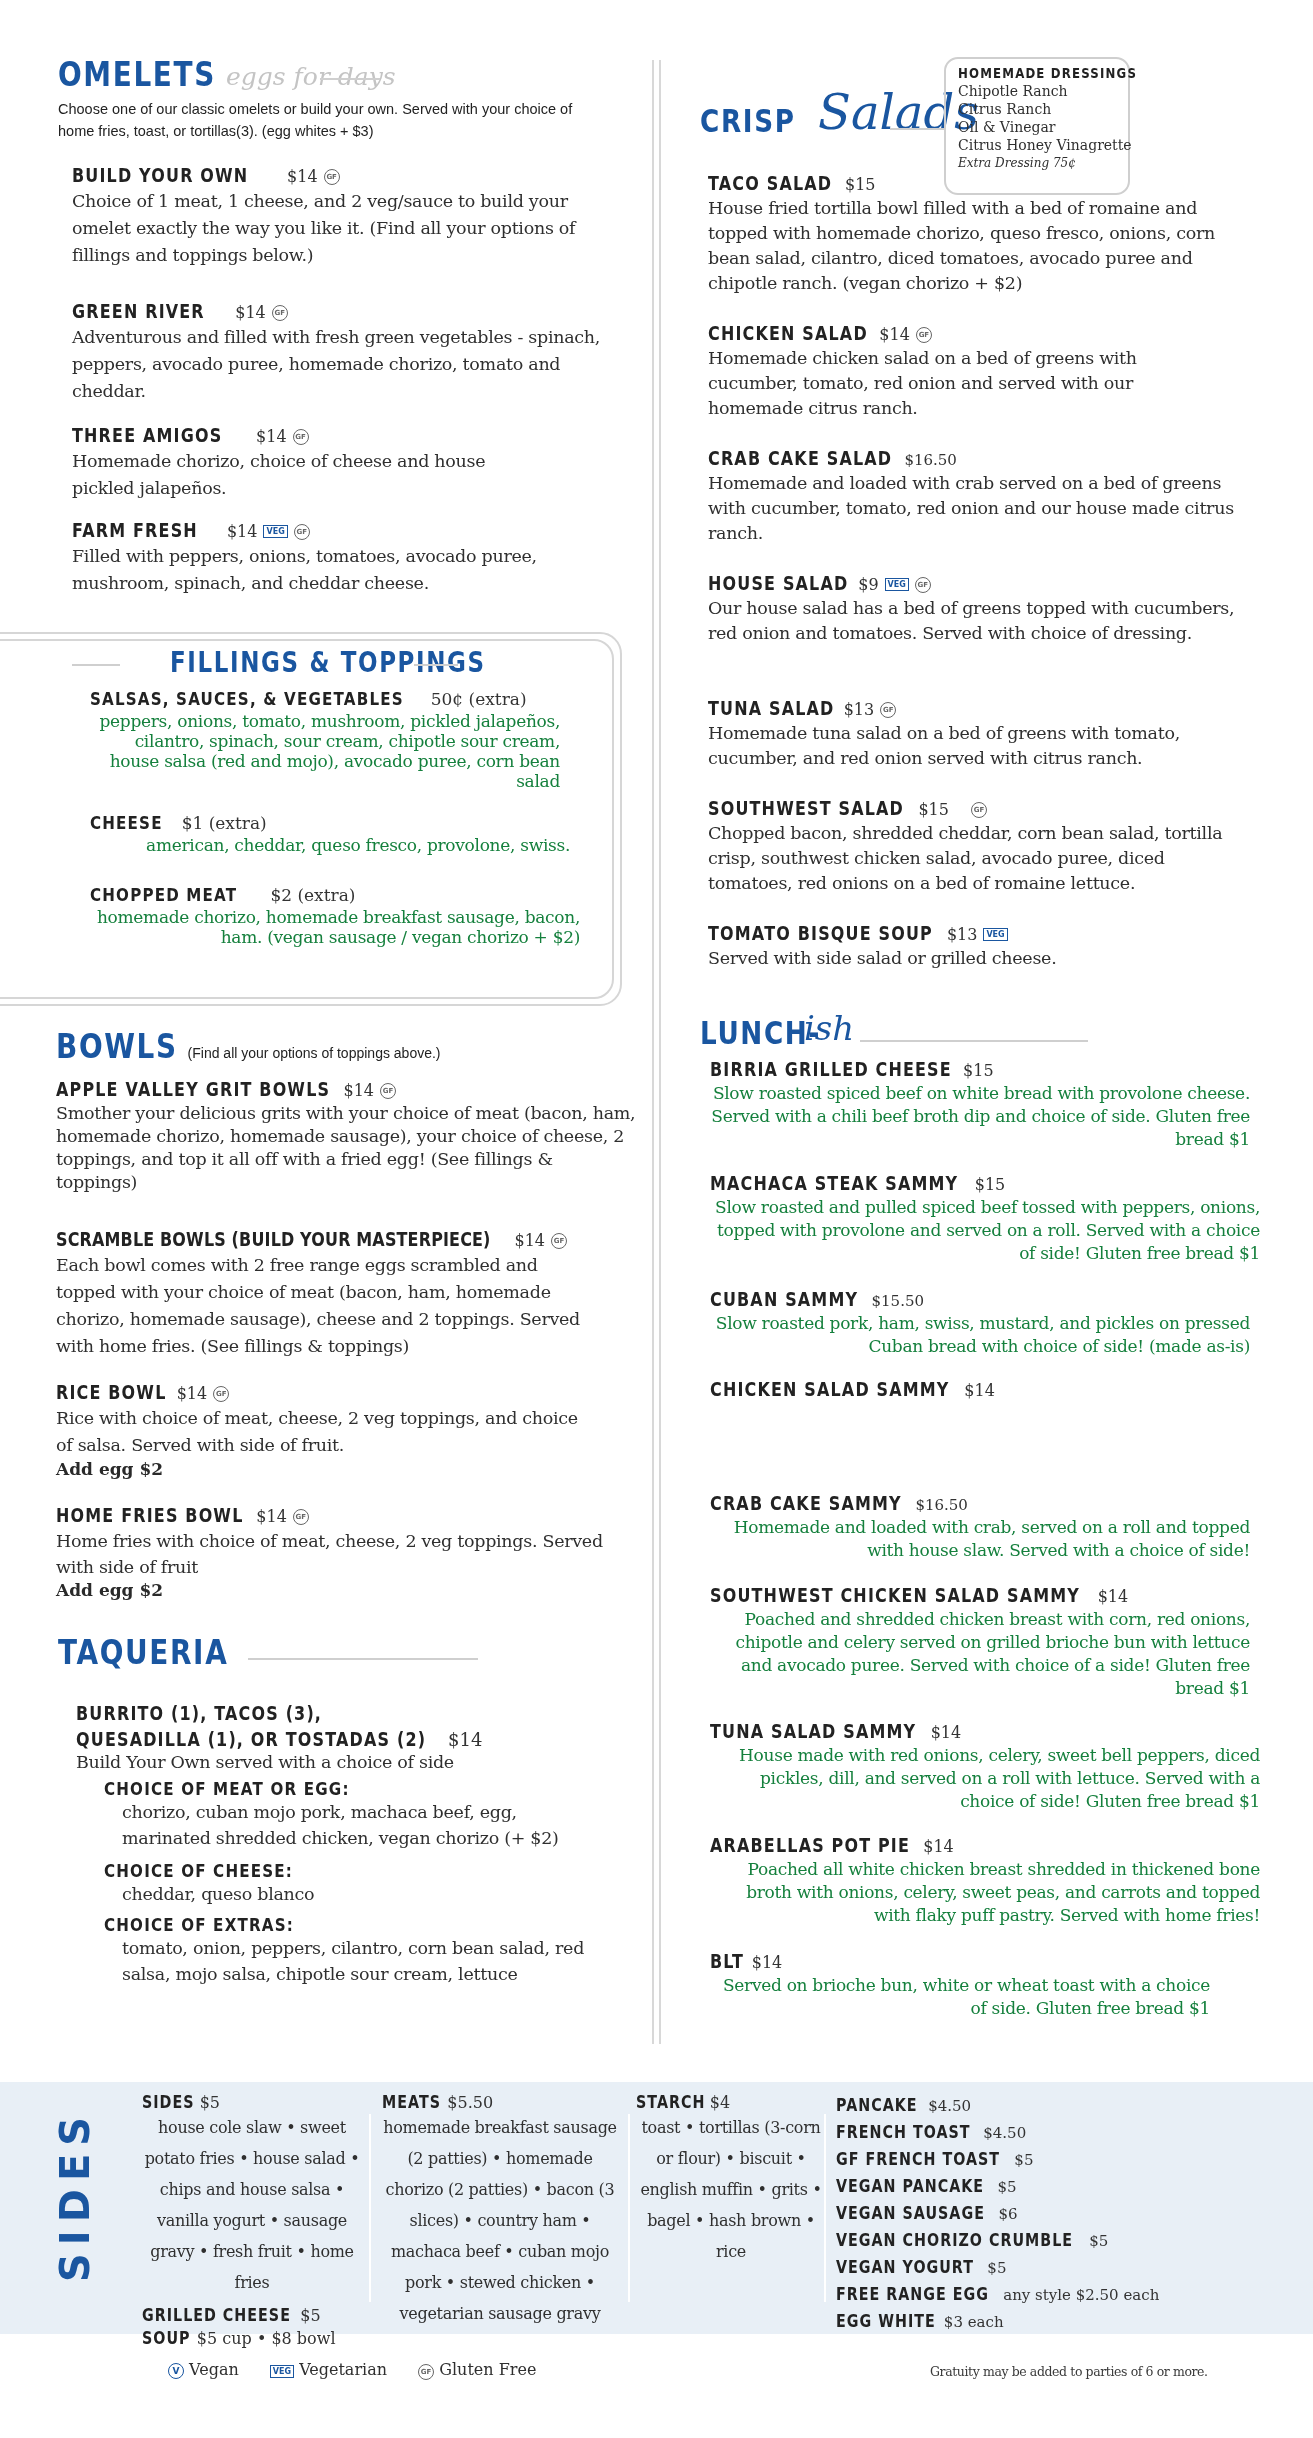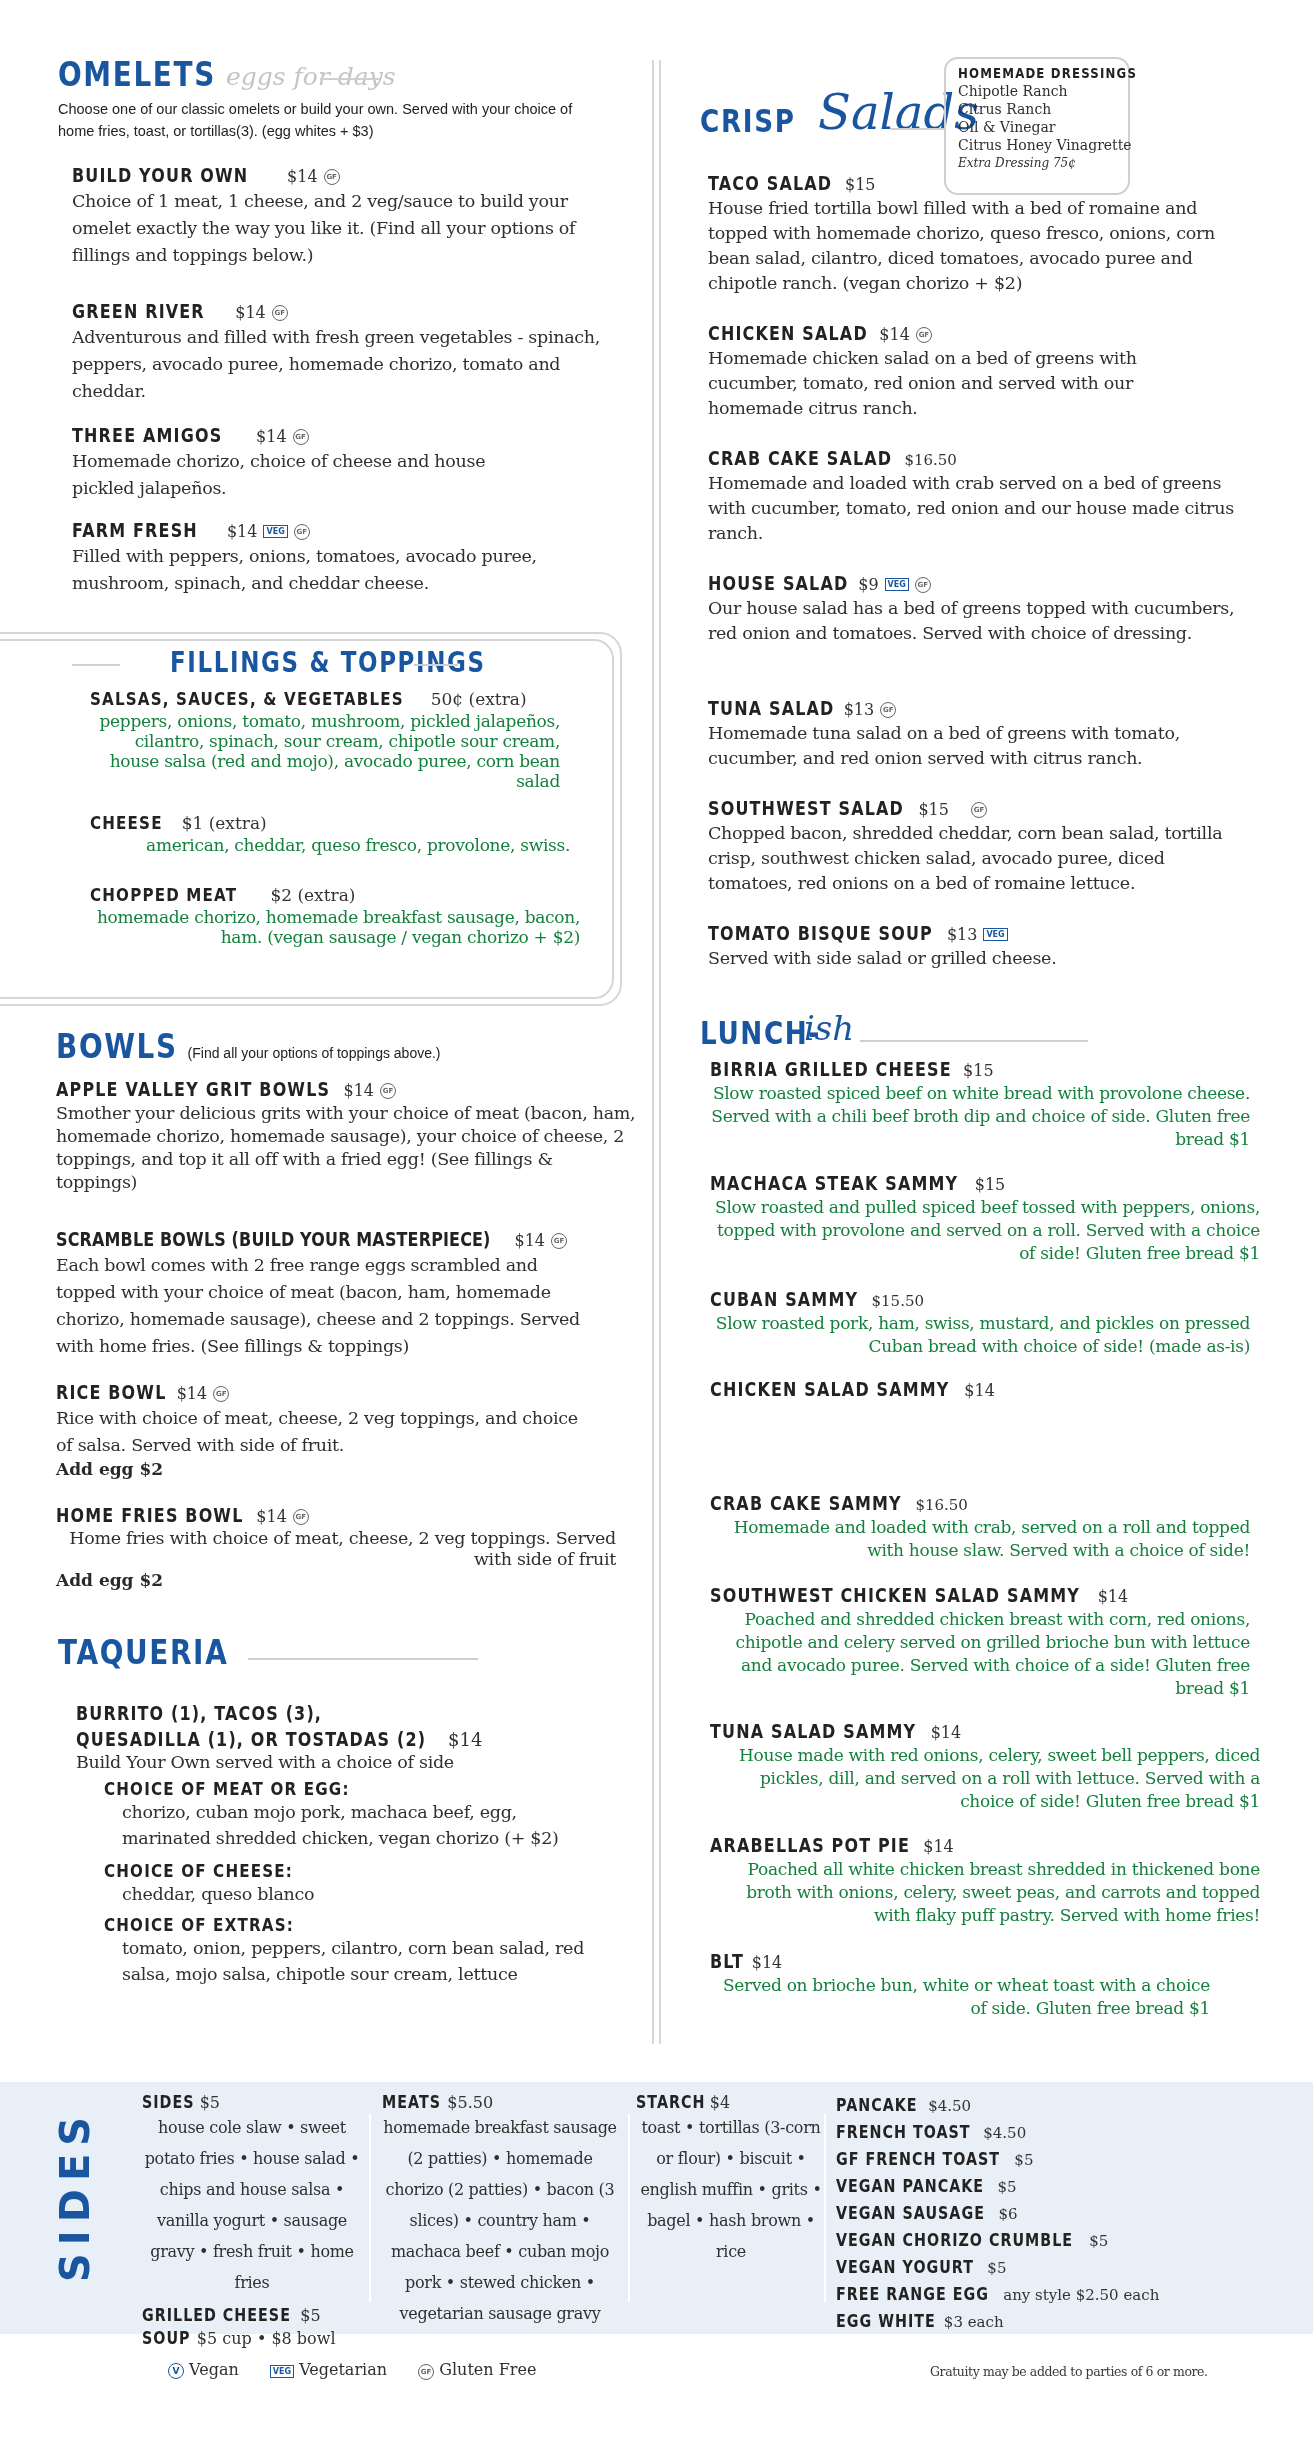--- a/index.html
+++ b/index.html
@@ -97,21 +97,21 @@
 </div>
 
 <div class="item" style="left:56px; top:1381px; width:580px;">
   <div class="item-head"><span class="name">RICE BOWL</span> <span class="price" style="margin-left:-16px;">$14</span><span class="badge-gf">GF</span></div>
   <div class="desc" style="line-height:27px; width:530px;">Rice with choice of meat, cheese, 2 veg toppings,  and choice of salsa. Served with side of fruit.</div>
   <div class="addegg">Add egg $2</div>
 </div>
 
 <div class="item" style="left:56px; top:1504px; width:580px;">
   <div class="item-head"><span class="name">HOME FRIES BOWL</span> <span class="price" style="margin-left:-28px;">$14</span><span class="badge-gf">GF</span></div>
-  <div class="desc" style="line-height:21px; width:560px;text-align:right;">Home fries with choice of meat, cheese, 2 veg toppings. Served with side of fruit</div>
+  <div class="desc" style="line-height:26px; width:560px;">Home fries with choice of meat, cheese, 2 veg toppings. Served with side of fruit</div>
   <div class="addegg">Add egg $2</div>
 </div>
 
 <div class="abs" style="left:58px; top:1632px; width:470px; height:44px;">
   <span class="sec-title abs" style="left:0; top:0; font-size:34px;">TAQUERIA</span>
   <div class="rule abs" style="left:190px; top:26px; width:230px;"></div>
 </div>
 
 <div class="abs" style="left:76px; top:1700px; width:520px;">
   <div class="name" style="display:block; white-space:nowrap; line-height:26px;">BURRITO (1),  TACOS (3),</div>

